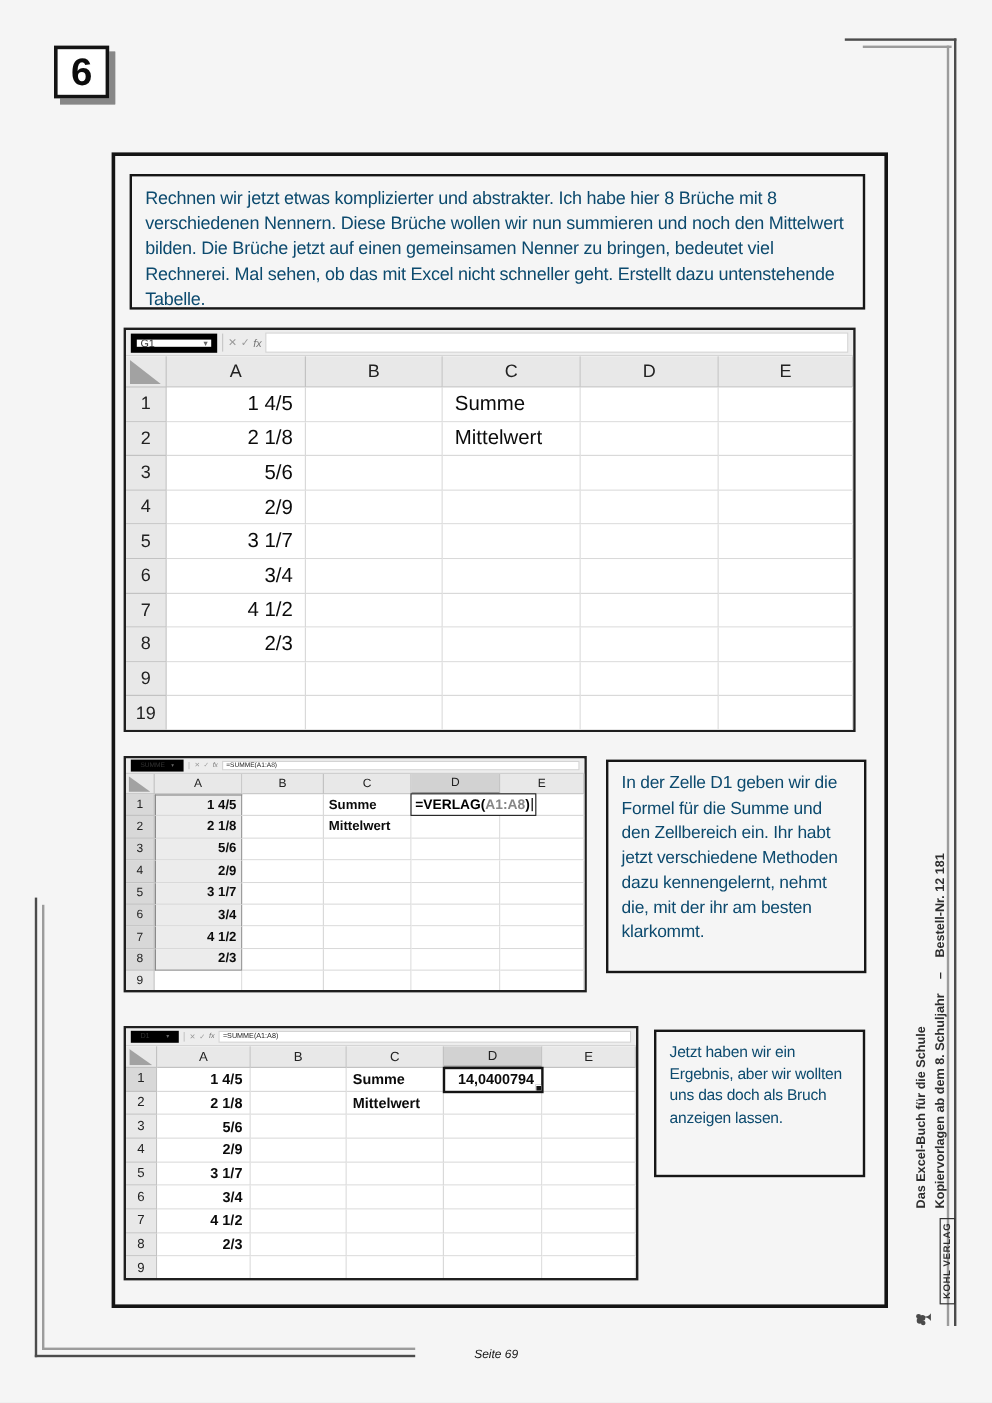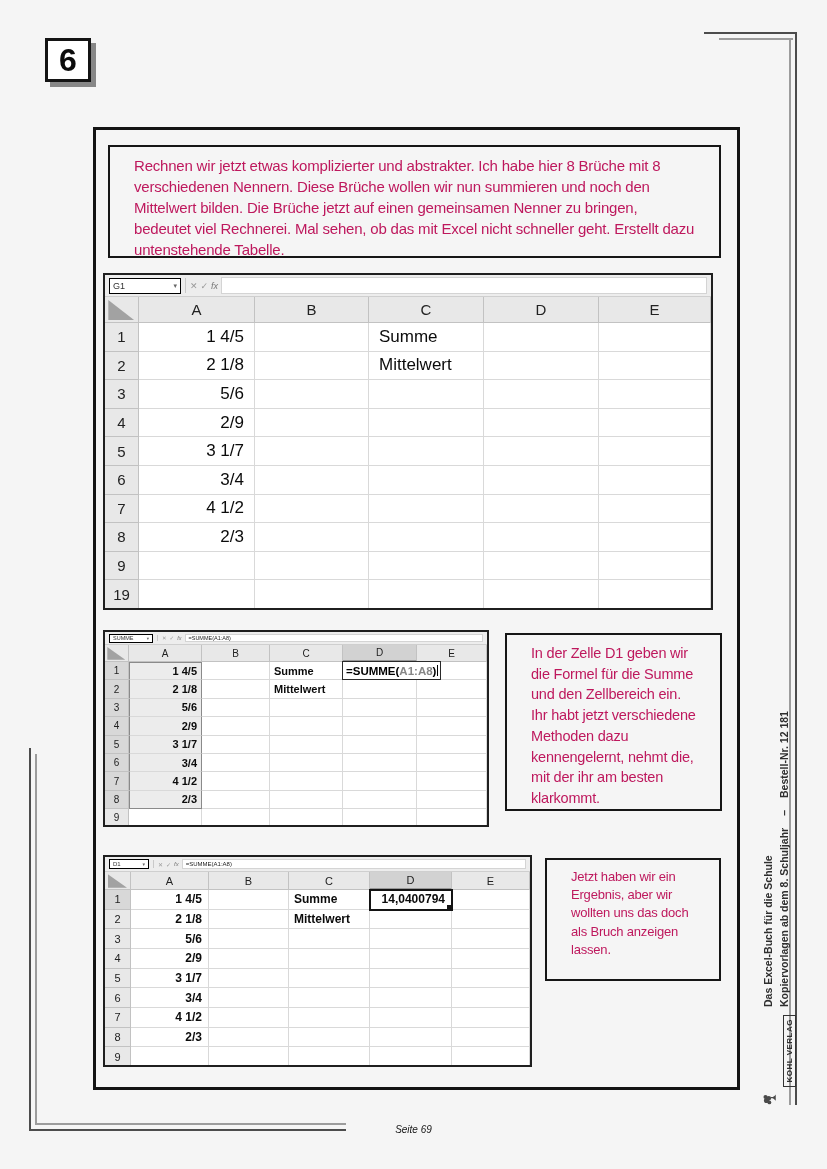--- a/index.html
+++ b/index.html
@@ -19,32 +19,32 @@
   #bl-v2{left:35px;top:754px;width:1.5px;height:371px;background:#9c9c9c}
   #bl-h1{left:29px;top:1129px;width:317px;height:2px;background:#4c4c4c}
   #bl-h2{left:35px;top:1123px;width:311px;height:1.5px;background:#9c9c9c}
   
   #chapter{position:absolute;left:45px;top:38px;display:flex;filter:drop-shadow(5px 5px 0 rgba(25,25,25,.5));}
   .chapter-num{width:46px;height:44px;background:#fff;border:3px solid #141414;font-weight:700;font-size:32px;display:flex;align-items:center;justify-content:center;color:#0c0c0c}
   .chapter-title{width:200px;height:44px;background:#37373b;color:#f4f4f4;font-weight:700;font-size:23px;display:flex;align-items:center;padding-left:18px;letter-spacing:.3px}
   
   #mainbox{position:absolute;left:93px;top:127px;width:647px;height:963px;border:3px solid #141414}
   
-  .textbox{position:absolute;border:2px solid #161616;padding:8px 24px;font-size:15px;line-height:1.4;letter-spacing:-0.2px;color:#be185d}
+  .textbox{position:absolute;border:2px solid #161616;padding:8px 11px;font-size:15px;line-height:1.4;letter-spacing:-0.2px;color:#0c4a6e}
   #intro{left:108px;top:145px;width:613px;height:113px}
   #note-sum{left:505px;top:633px;width:217px;height:178px;font-size:14.5px;line-height:1.43}
   #note-result{left:545px;top:858px;width:176px;height:123px;font-size:13px}
   
   .sheet{position:absolute;background:#fff;border:2px solid #1f1f1f;overflow:hidden}
   #sheet1{left:103px;top:273px;width:610px;height:337px}
   #sheet2{left:103px;top:630px;width:386px;height:197px}
   #sheet3{left:103px;top:855px;width:429px;height:212px}
   .fbar{display:flex;align-items:center;gap:3px;background:#ededed;border-bottom:1px solid #cfcfcf;padding:2px 4px}
   .s1 .fbar{height:22px}.s2 .fbar{height:13px}.s3 .fbar{height:15px}
-  .namebox{background:#fff;border:1px solid #000000;display:flex;align-items:center;justify-content:space-between;padding:0 3px;color:#333}
+  .namebox{background:#fff;border:5px solid #000000;display:flex;align-items:center;justify-content:space-between;padding:0 3px;color:#333}
   .s1 .namebox{width:72px;height:16px;font-size:9px}
   .s2 .namebox{width:44px;height:9px;font-size:5.5px}
   .s3 .namebox{width:40px;height:10px;font-size:6px}
   .nb-arrow{color:#666}
   .s1 .nb-arrow{font-size:7px}.s2 .nb-arrow{font-size:4.5px}.s3 .nb-arrow{font-size:5px}
   .fb-sep{width:1px;align-self:stretch;background:#c9c9c9;margin:1px 1px}
   .fb-ico{color:#9a9a9a}
   .s1 .fb-ico{font-size:9px}.s2 .fb-ico{font-size:5.5px}.s3 .fb-ico{font-size:6px}
   .fb-ico.fx{font-style:italic;font-weight:400;color:#777}
   .fb-field{flex:1;background:#fff;border:1px solid #d4d4d4;align-self:stretch;display:flex;align-items:center;padding:0 3px;color:#222}
@@ -216,21 +216,21 @@
         <div class="cell colhdr">B</div>
         <div class="cell colhdr">C</div>
         <div class="cell colhdr selhdr">D</div>
         <div class="cell colhdr">E</div>
         <div class="cell rowhdr hl">1</div>
         <div class="cell body num refrange ref-top">1 4/5</div>
         <div class="cell body txt"></div>
         <div class="cell body txt">Summe</div>
         <div class="cell body txt editing">
           <div class="fwrap">
-            <div class="fpre" style="display: inline;">=SUMME(</div>
+            <div class="fpre" style="display: inline;">=VERLAG(</div>
             <div class="fref" style="display: inline;">A1:A8</div>
             <div class="fsuf" style="display: inline;">)</div>
             <div class="caret"></div>
           </div>
         </div>
         <div class="cell body txt"></div>
         <div class="cell rowhdr hl">2</div>
         <div class="cell body num refrange">2 1/8</div>
         <div class="cell body txt"></div>
         <div class="cell body txt">Mittelwert</div>

